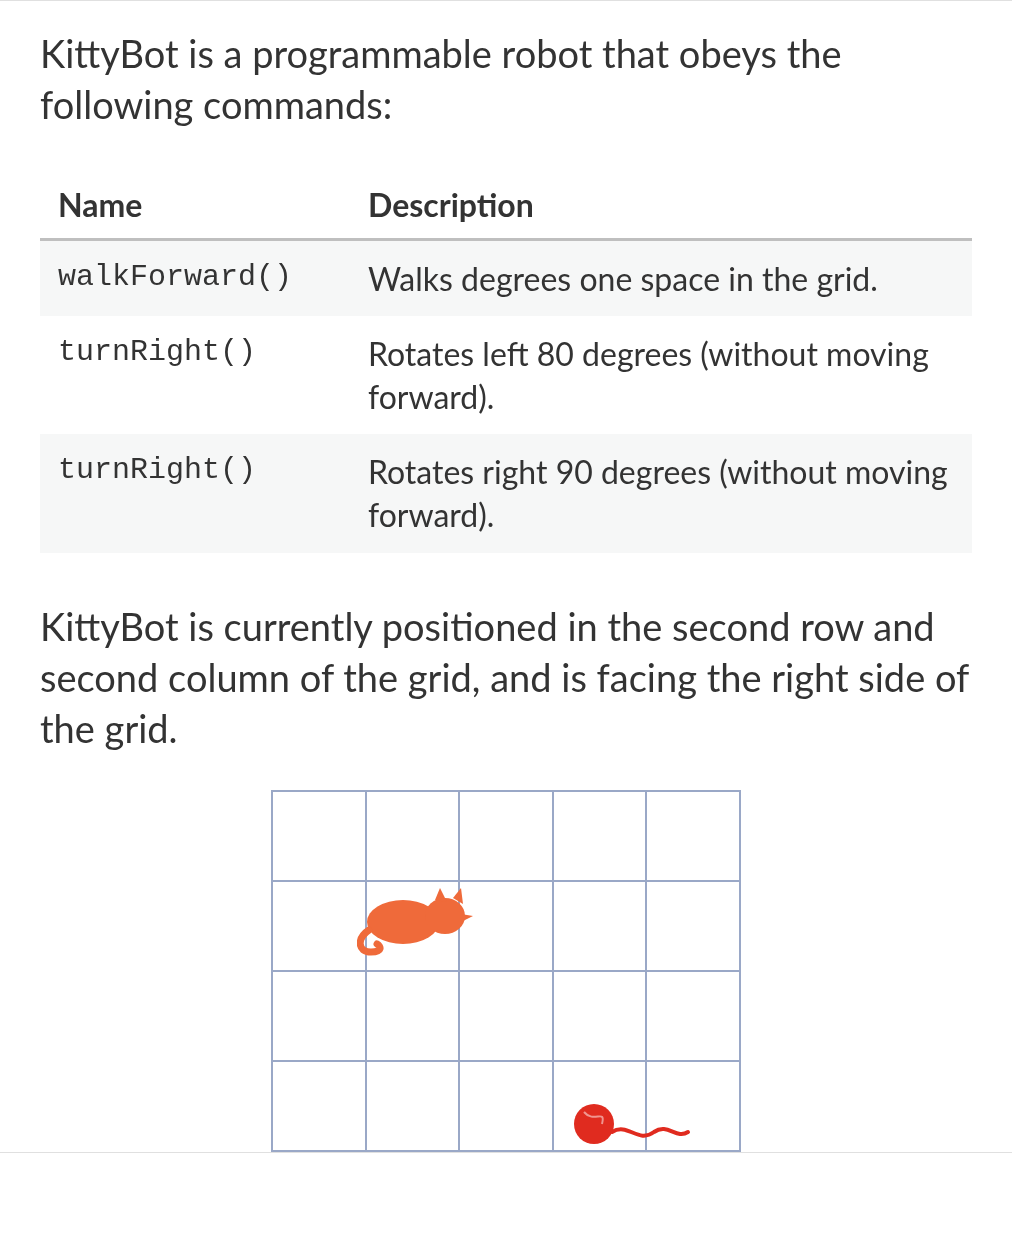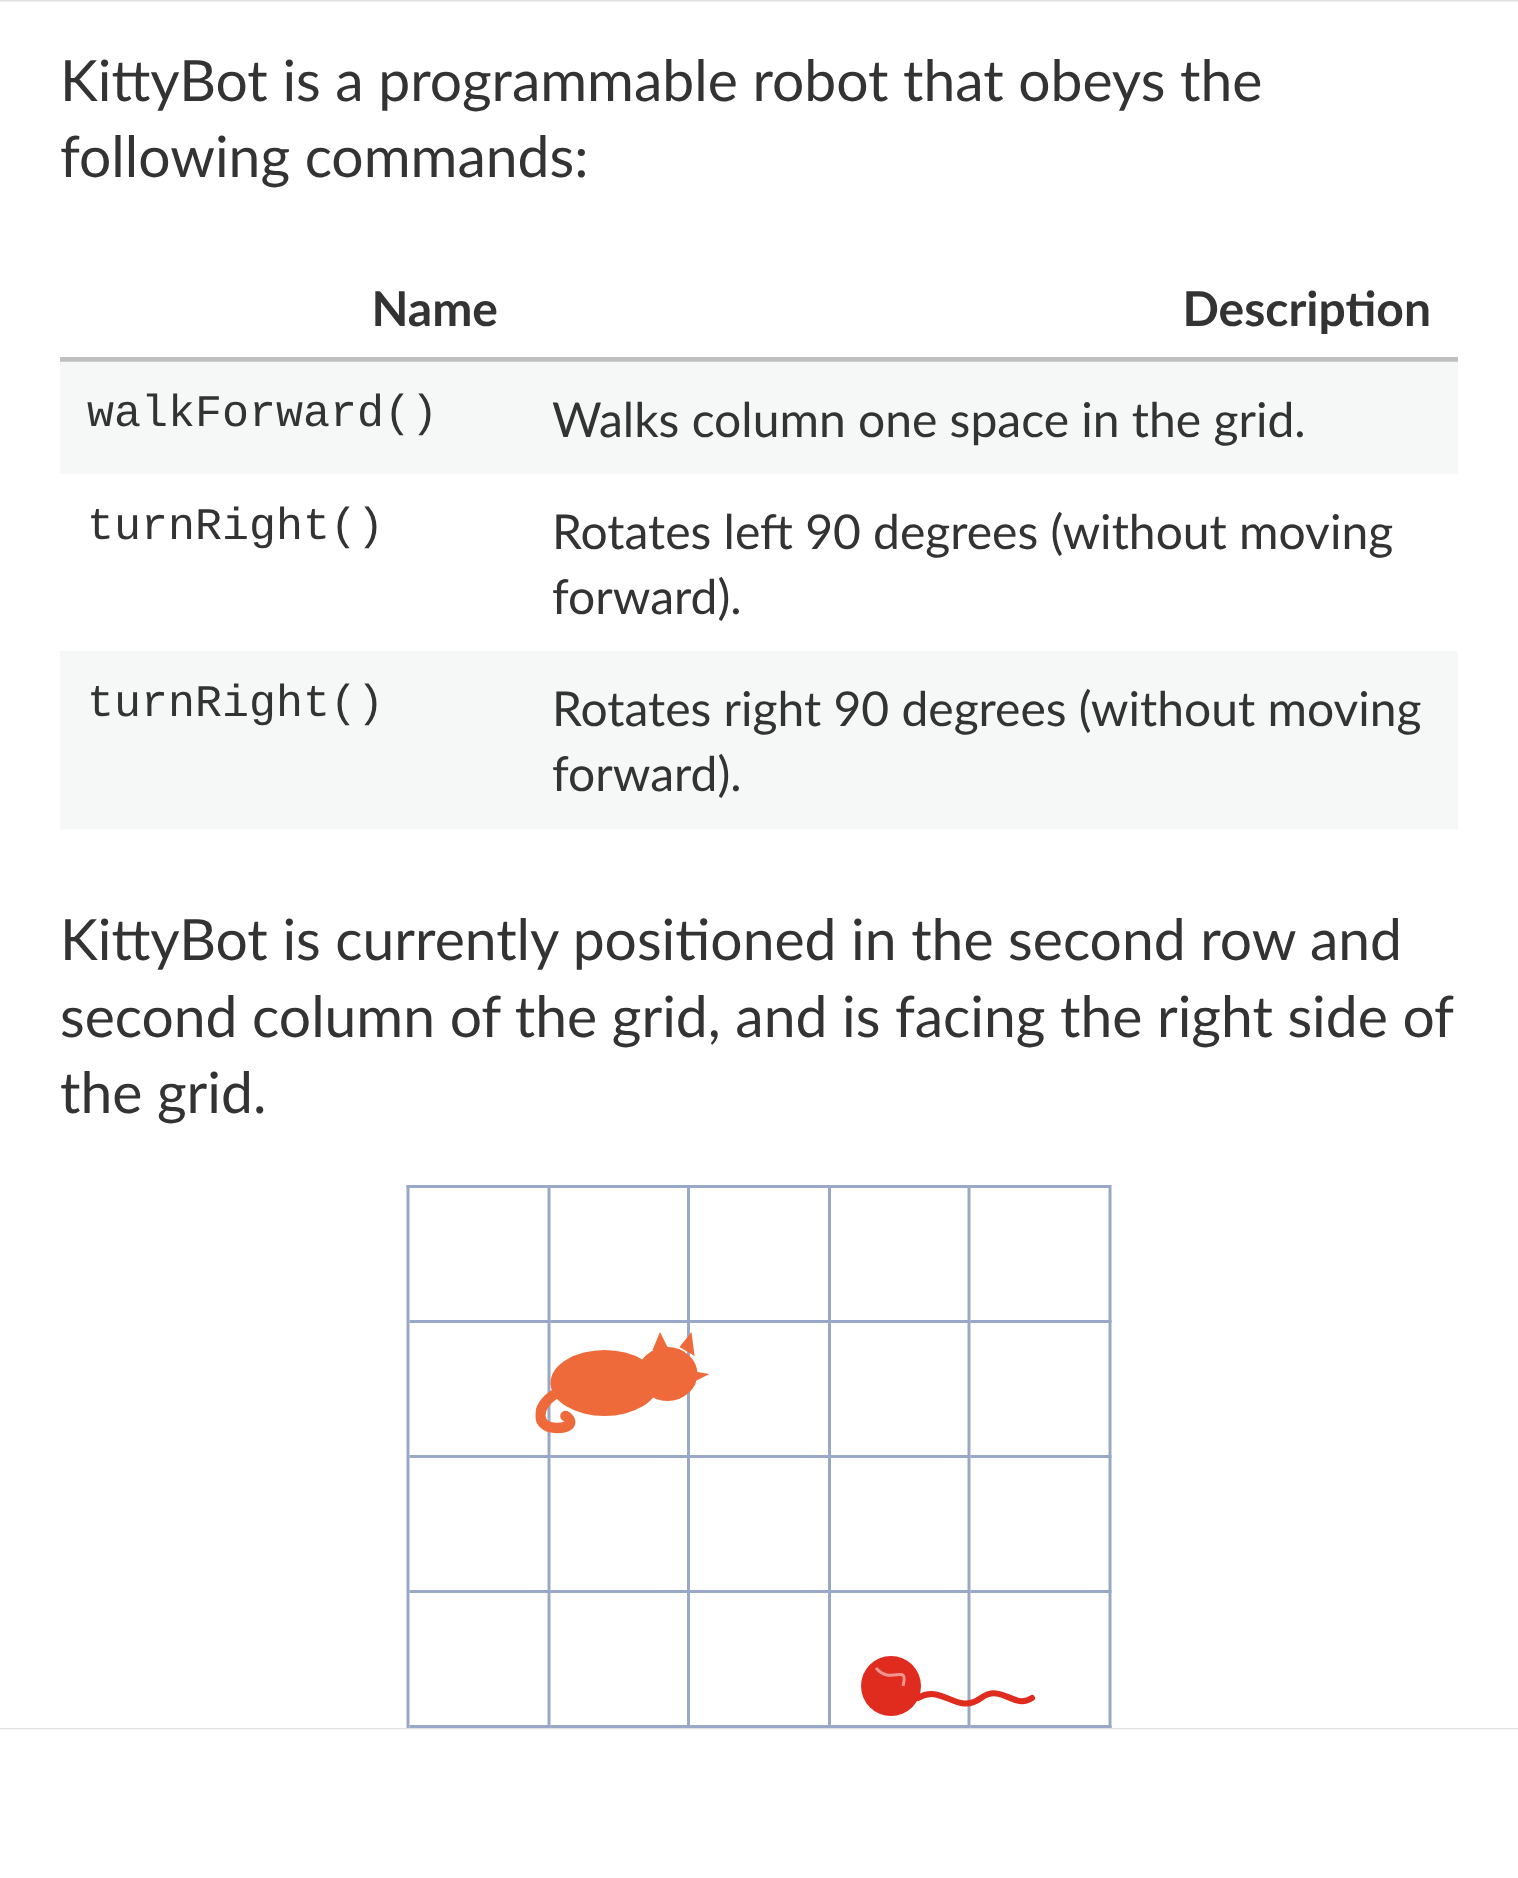--- a/index.html
+++ b/index.html
@@ -28,21 +28,21 @@
     }
     .table-wrap {
       margin-bottom: 48px;
     }
     table {
       width: 100%;
       border-collapse: collapse;
       font-size: 32px;
     }
     thead th {
-      text-align: right;
+      text-align: left;
       font-weight: 700;
       color: #333333;
       padding: 10px 18px 14px 18px;
       border-bottom: 3px solid #bfbfbf;
     }
     tbody td {
       padding: 16px 18px;
       vertical-align: top;
       line-height: 1.35;
       color: #333333;
@@ -109,25 +109,25 @@
     <table>
       <thead>
         <tr>
           <th>Name</th>
           <th>Description</th>
         </tr>
       </thead>
       <tbody>
         <tr>
           <td class="name-col">walkForward()</td>
-          <td>Walks column one space in the grid.</td>
+          <td>Walks degrees one space in the grid.</td>
         </tr>
         <tr>
           <td class="name-col">turnRight()</td>
-          <td>Rotates left 90 degrees (without moving forward).</td>
+          <td>Rotates left 80 degrees (without moving forward).</td>
         </tr>
         <tr>
           <td class="name-col">turnRight()</td>
           <td>Rotates right 90 degrees (without moving forward).</td>
         </tr>
       </tbody>
     </table>
   </div>
 
   <div class="position-text">KittyBot is currently positioned in the second row and second column of the grid, and is facing the right side of the grid.</div>

